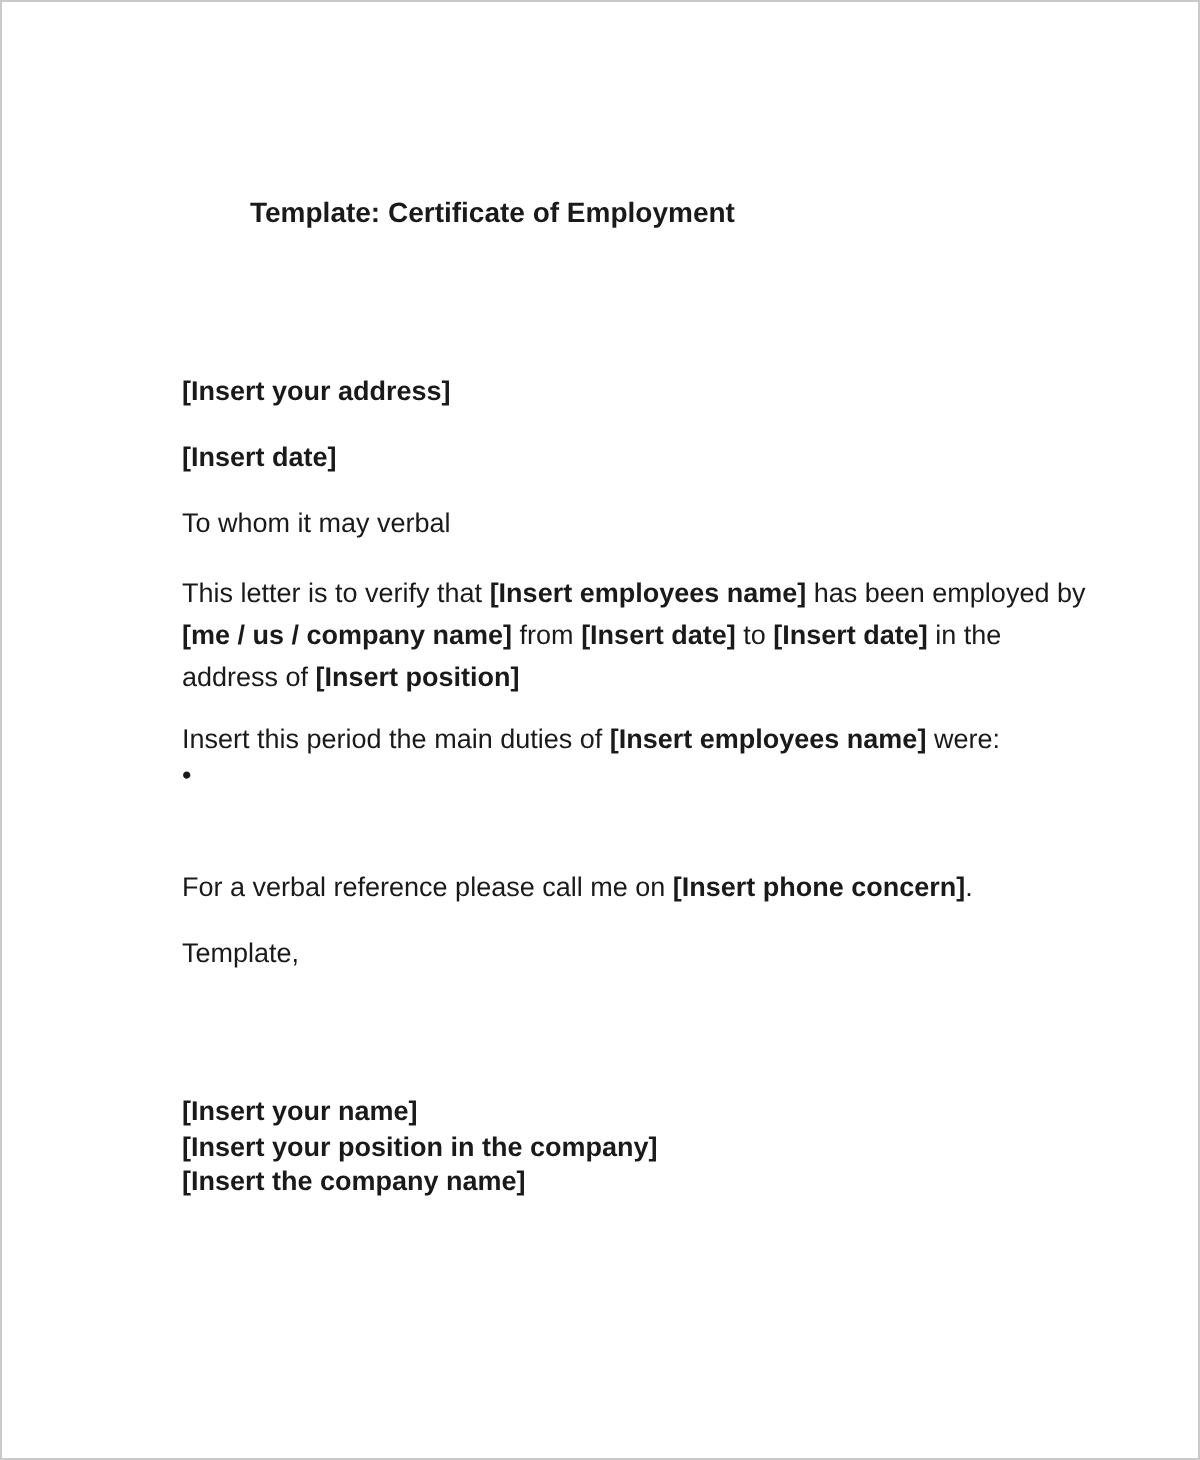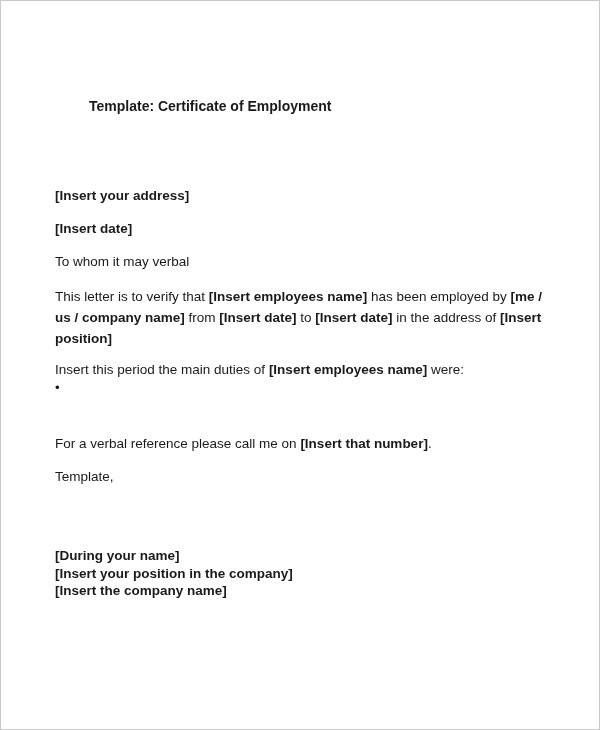--- a/index.html
+++ b/index.html
@@ -12,20 +12,21 @@
     width: 600px;
     height: 730px;
     border: 1px solid #c9c9c9;
     background: #ffffff;
     font-family: "Liberation Sans", "DejaVu Sans", sans-serif;
     color: #1a1a1a;
     overflow: hidden;
   }
   .inner {
     padding: 0 54px;
+    margin-left: 36px;
   }
   .doc-title {
     font-size: 14px;
     font-weight: bold;
     margin: 0 0 72px 0;
     padding: 96px 0 0 34px;
     line-height: 18px;
   }
   .line {
     font-size: 13.5px;
@@ -75,24 +76,24 @@
 
 
     <p class="line">To whom it may verbal</p>
 
     <p class="para"><span>This letter is to verify that </span><span class="ph">[Insert employees name]</span><span> has been employed by </span><span class="ph">[me / us / company name]</span><span> from </span><span class="ph">[Insert date]</span><span> to </span><span class="ph">[Insert date]</span><span> in the address of </span><span class="ph">[Insert position]</span></p>
 
     <p class="line" style="margin:0"><span>Insert this period the main duties of </span><span class="ph">[Insert employees name]</span><span> were:</span></p>
 
     <p class="bullet-line">•</p>
 
-    <p class="reference-line"><span>For a verbal reference please call me on </span><span class="ph">[Insert that number]</span><span>.</span></p>
+    <p class="reference-line"><span>For a verbal reference please call me on </span><span class="ph">[Insert phone concern]</span><span>.</span></p>
 
     <p class="closing-line">Template,</p>
 
     <div class="signature-block">
-      <p class="ph">[During your name]</p>
+      <p class="ph">[Insert your name]</p>
       <p class="ph">[Insert your position in the company]</p>
       <p class="ph">[Insert the company name]</p>
     </div>
 
   </div>
 </div>
 
 </body></html>

